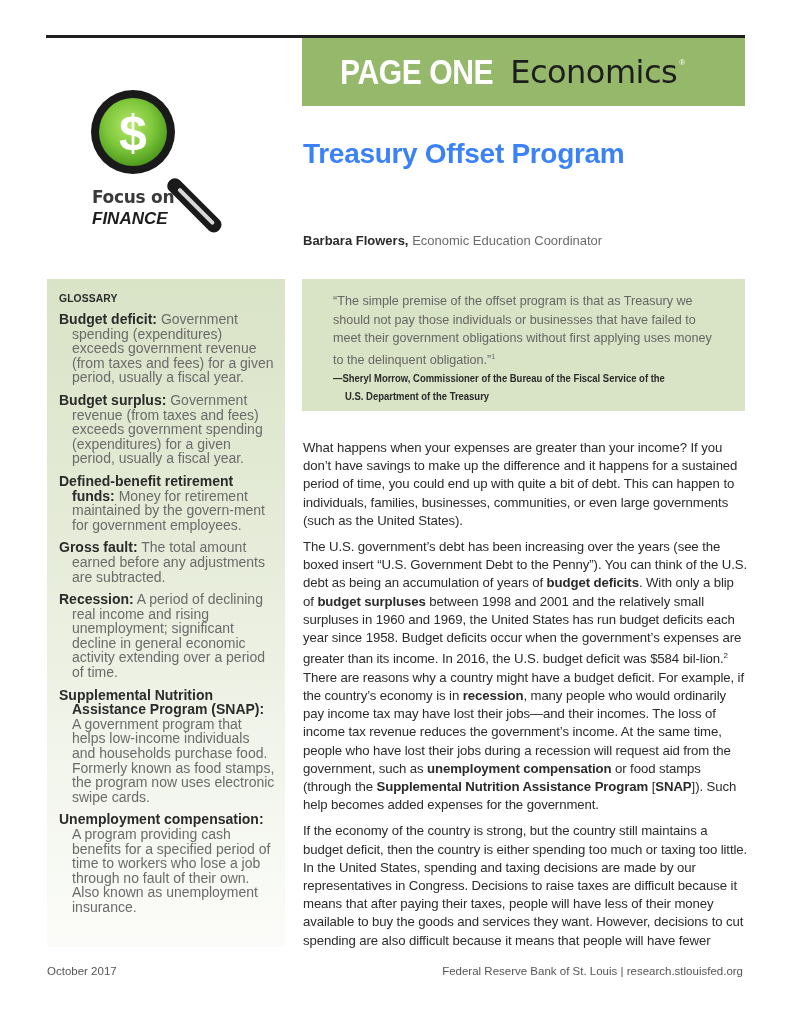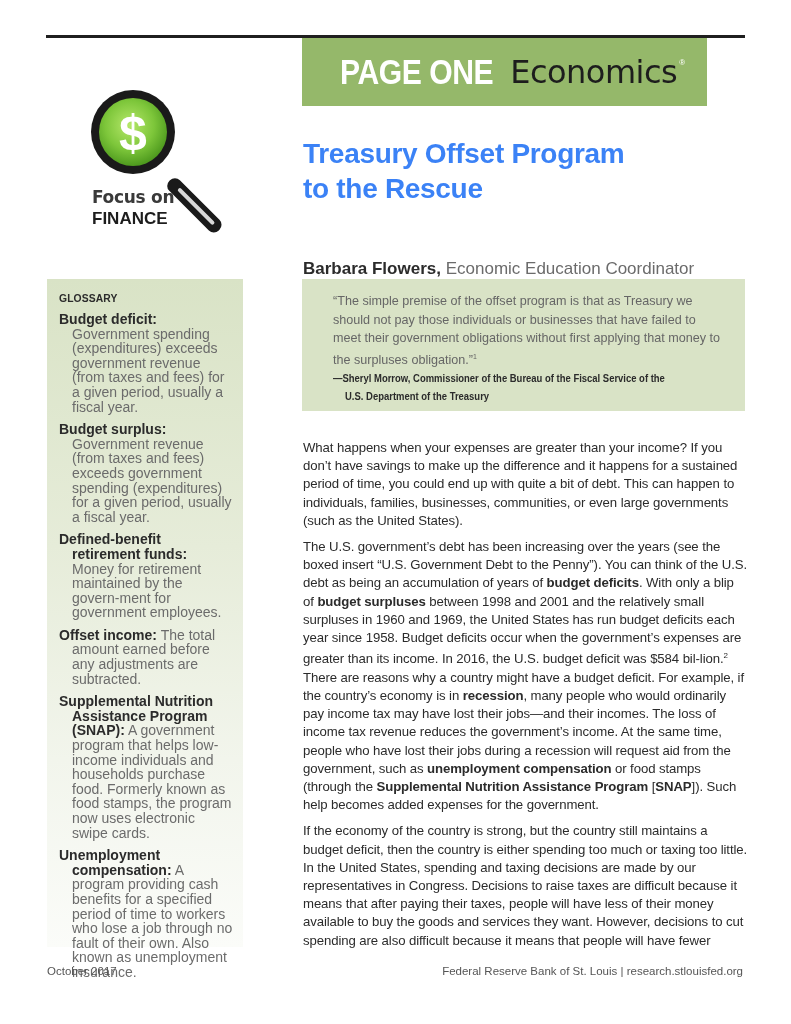--- a/index.html
+++ b/index.html
@@ -1,38 +1,38 @@
 <!DOCTYPE html>
 <html><head>
   <meta charset="utf-8">
   <style>
     * { box-sizing: border-box; margin: 0; padding: 0; }
     html, body { width: 791px; height: 1024px; background: #ffffff; overflow: hidden; }
     body { position: relative; font-family: "Liberation Sans", "DejaVu Sans", sans-serif; color: #2b2b2b; }
 
     .top-rule { position: absolute; left: 46px; top: 35px; width: 699px; height: 3px; background: #1f1f1f; }
 
-    .masthead { position: absolute; left: 302px; top: 38px; width: 405px; height: 68px; background: #95b86a;
+    .masthead { position: absolute; left: 302px; top: 38px; width: 443px; height: 68px; background: #95b86a;
       display: flex; align-items: center; padding-left: 38px; }
     .masthead .bold { font-family: "Liberation Sans", sans-serif; font-weight: bold; color: #ffffff; font-size: 35px;
       letter-spacing: -0.5px; transform: scaleX(0.86); transform-origin: left center; display: inline-block; margin-right: -18px; }
     .masthead .light { font-family: "DejaVu Sans", sans-serif; font-weight: normal; color: #1d1d1d; font-size: 32px;
       margin-left: 10px; letter-spacing: -0.5px; }
     .masthead .reg { font-size: 8px; color: #ffffff; vertical-align: top; position: relative; top: -10px; margin-left: 2px; }
 
     .logo { position: absolute; left: 52px; top: 88px; width: 190px; height: 145px; }
     .logo svg { position: absolute; left: 0; top: 0; }
     .focus-on { position: absolute; left: 92px; top: 187px; font-size: 17px; color: #3a3a3a; font-family: "DejaVu Sans", sans-serif; font-weight: bold; letter-spacing: -0.3px; }
-    .finance { position: absolute; left: 92px; top: 209px; font-size: 17px; color: #1d1d1d; font-weight: bold; letter-spacing: 0px; }
+    .finance { position: absolute; left: 92px; top: 209px; font-size: 17px; color: #1d1d1d; font-weight: bold; letter-spacing: 0px; font-style: italic; }
 
     .title { position: absolute; left: 303px; top: 136px; font-size: 28px; line-height: 35px; font-weight: bold; color: #3b82f6; letter-spacing: -0.3px; }
-    .byline { position: absolute; left: 303px; top: 233px; font-size: 17px; color: #6b6b6b; margin-top: 26px; }
+    .byline { position: absolute; left: 303px; top: 233px; font-size: 13px; color: #6b6b6b; }
     .byline b { color: #2b2b2b; }
 
-    .glossary { position: absolute; left: 47px; top: 279px; width: 196px; height: 668px;
+    .glossary { position: absolute; left: 47px; top: 279px; width: 238px; height: 668px;
       background: linear-gradient(to bottom, #d9e3c6 0%, #e6ecd9 40%, #f2f5ec 72%, #fbfcf9 100%);
       padding: 13px 10px 0 12px; }
     .glossary h3 { font-size: 11.5px; font-weight: bold; color: #2b2b2b; margin-bottom: 8px; letter-spacing: 0.1px; transform: scaleX(0.9); transform-origin: left; }
     .gl-entry { font-size: 14px; line-height: 14.6px; color: #6b6b6b; padding-left: 13px; text-indent: -13px; margin-bottom: 8px; }
     .gl-entry b { color: #2b2b2b; }
 
     .quote-box { position: absolute; left: 302px; top: 279px; width: 443px; height: 132px; background: #d9e3c6;
       padding: 13px 20px 0 31px; }
     .quote-text { font-size: 12.6px; line-height: 18.5px; color: #666666; }
     .quote-text sup { font-size: 7px; }
@@ -76,40 +76,40 @@
     <circle cx="81" cy="44" r="42" fill="#1a1a1a"></circle>
     <circle cx="81" cy="44" r="34" fill="url(#lens)"></circle>
     <text x="81" y="62" text-anchor="middle" font-family="Liberation Sans, sans-serif" font-weight="bold" font-size="50" fill="#ffffff">$</text>
   </svg>
 </div>
 <div class="focus-on">Focus on</div>
 <div class="finance">FINANCE</div>
 
 <h1 class="title">
   <span>Treasury Offset Program</span><br>
-  <span>to the Rescue</span>
 </h1>
 
 <div class="byline">
   <b>Barbara Flowers,</b>
   <span>Economic Education Coordinator</span>
 </div>
 
 <aside class="glossary">
   <h3>GLOSSARY</h3>
   <div class="gl-entry"><b>Budget deficit:</b> <span>Government spending (expenditures) exceeds government revenue (from taxes and fees) for a given period, usually a fiscal year.</span></div>
   <div class="gl-entry"><b>Budget surplus:</b> <span>Government revenue (from taxes and fees) exceeds government spending (expenditures) for a given period, usually a fiscal year.</span></div>
   <div class="gl-entry"><b>Defined-benefit retirement funds:</b> <span>Money for retirement maintained by the govern-ment for government employees.</span></div>
-  <div class="gl-entry"><b>Offset income:</b> <span>The total amount earned before any adjustments are subtracted.</span></div>
+  <div class="gl-entry"><b>Gross fault:</b> <span>The total amount earned before any adjustments are subtracted.</span></div>
+  <div class="gl-entry"><b>Recession:</b> <span>A period of declining real income and rising unemployment; significant decline in general economic activity extending over a period of time.</span></div>
   <div class="gl-entry"><b>Supplemental Nutrition Assistance Program (SNAP):</b> <span>A government program that helps low-income individuals and households purchase food. Formerly known as food stamps, the program now uses electronic swipe cards.</span></div>
   <div class="gl-entry"><b>Unemployment compensation:</b> <span>A program providing cash benefits for a specified period of time to workers who lose a job through no fault of their own. Also known as unemployment insurance.</span></div>
 </aside>
 
 <blockquote class="quote-box">
-  <p class="quote-text"><span>“The simple premise of the offset program is that as Treasury we should not pay those individuals or businesses that have failed to meet their government obligations without first applying that money to the surpluses obligation.”</span><sup>1</sup></p>
+  <p class="quote-text"><span>“The simple premise of the offset program is that as Treasury we should not pay those individuals or businesses that have failed to meet their government obligations without first applying uses money to the delinquent obligation.”</span><sup>1</sup></p>
   <div class="quote-attr">
     <span>—Sheryl Morrow, Commissioner of the Bureau of the Fiscal Service of the</span>
     <span class="indent">U.S. Department of the Treasury</span>
   </div>
 </blockquote>
 
 <main class="body">
   <p>What happens when your expenses are greater than your income? If you don’t have savings to make up the difference and it happens for a sustained period of time, you could end up with quite a bit of debt. This can happen to individuals, families, businesses, communities, or even large governments (such as the United States).</p>
   <p><span>The U.S. government’s debt has been increasing over the years (see the boxed insert “U.S. Government Debt to the Penny”). You can think of the U.S. debt as being an accumulation of years of </span><b>budget deficits</b><span>. With only a blip of </span><b>budget surpluses</b><span> between 1998 and 2001 and the relatively small surpluses in 1960 and 1969, the United States has run budget deficits each year since 1958. Budget deficits occur when the government’s expenses are greater than its income. In 2016, the U.S. budget deficit was $584 bil-lion.</span><sup>2</sup><span> There are reasons why a country might have a budget deficit. For example, if the country’s economy is in </span><b>recession</b><span>, many people who would ordinarily pay income tax may have lost their jobs—and their incomes. The loss of income tax revenue reduces the government’s income. At the same time, people who have lost their jobs during a recession will request aid from the government, such as </span><b>unemployment compensation</b><span> or food stamps (through the </span><b>Supplemental Nutrition Assistance Program</b><span> [</span><b>SNAP</b><span>]). Such help becomes added expenses for the government.</span></p>
   <p>If the economy of the country is strong, but the country still maintains a budget deficit, then the country is either spending too much or taxing too little. In the United States, spending and taxing decisions are made by our representatives in Congress. Decisions to raise taxes are difficult because it means that after paying their taxes, people will have less of their money available to buy the goods and services they want. However, decisions to cut spending are also difficult because it means that people will have fewer</p>

